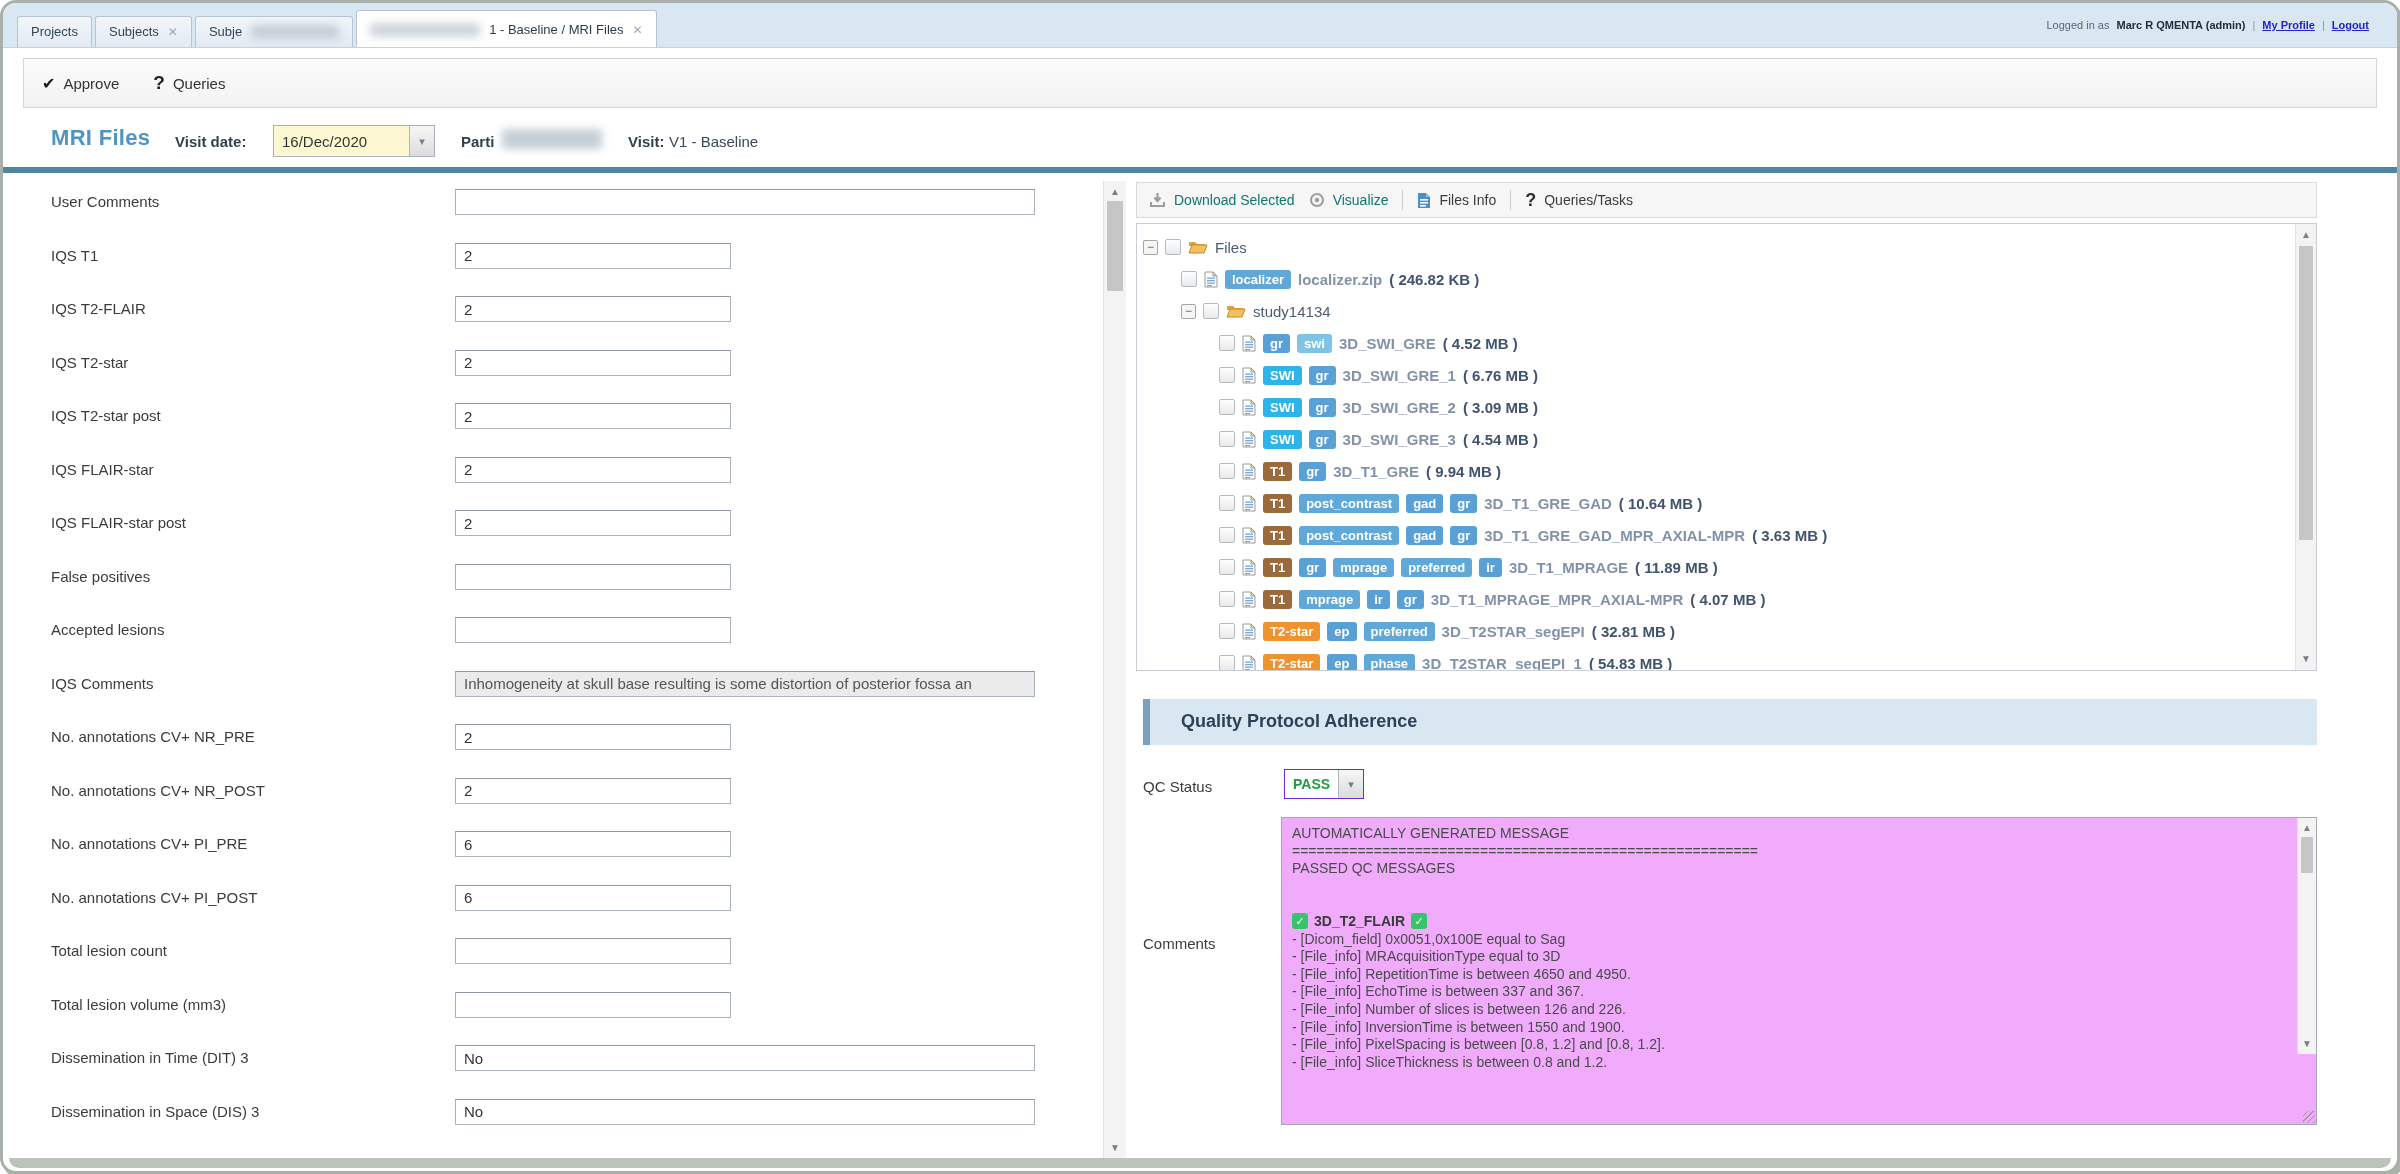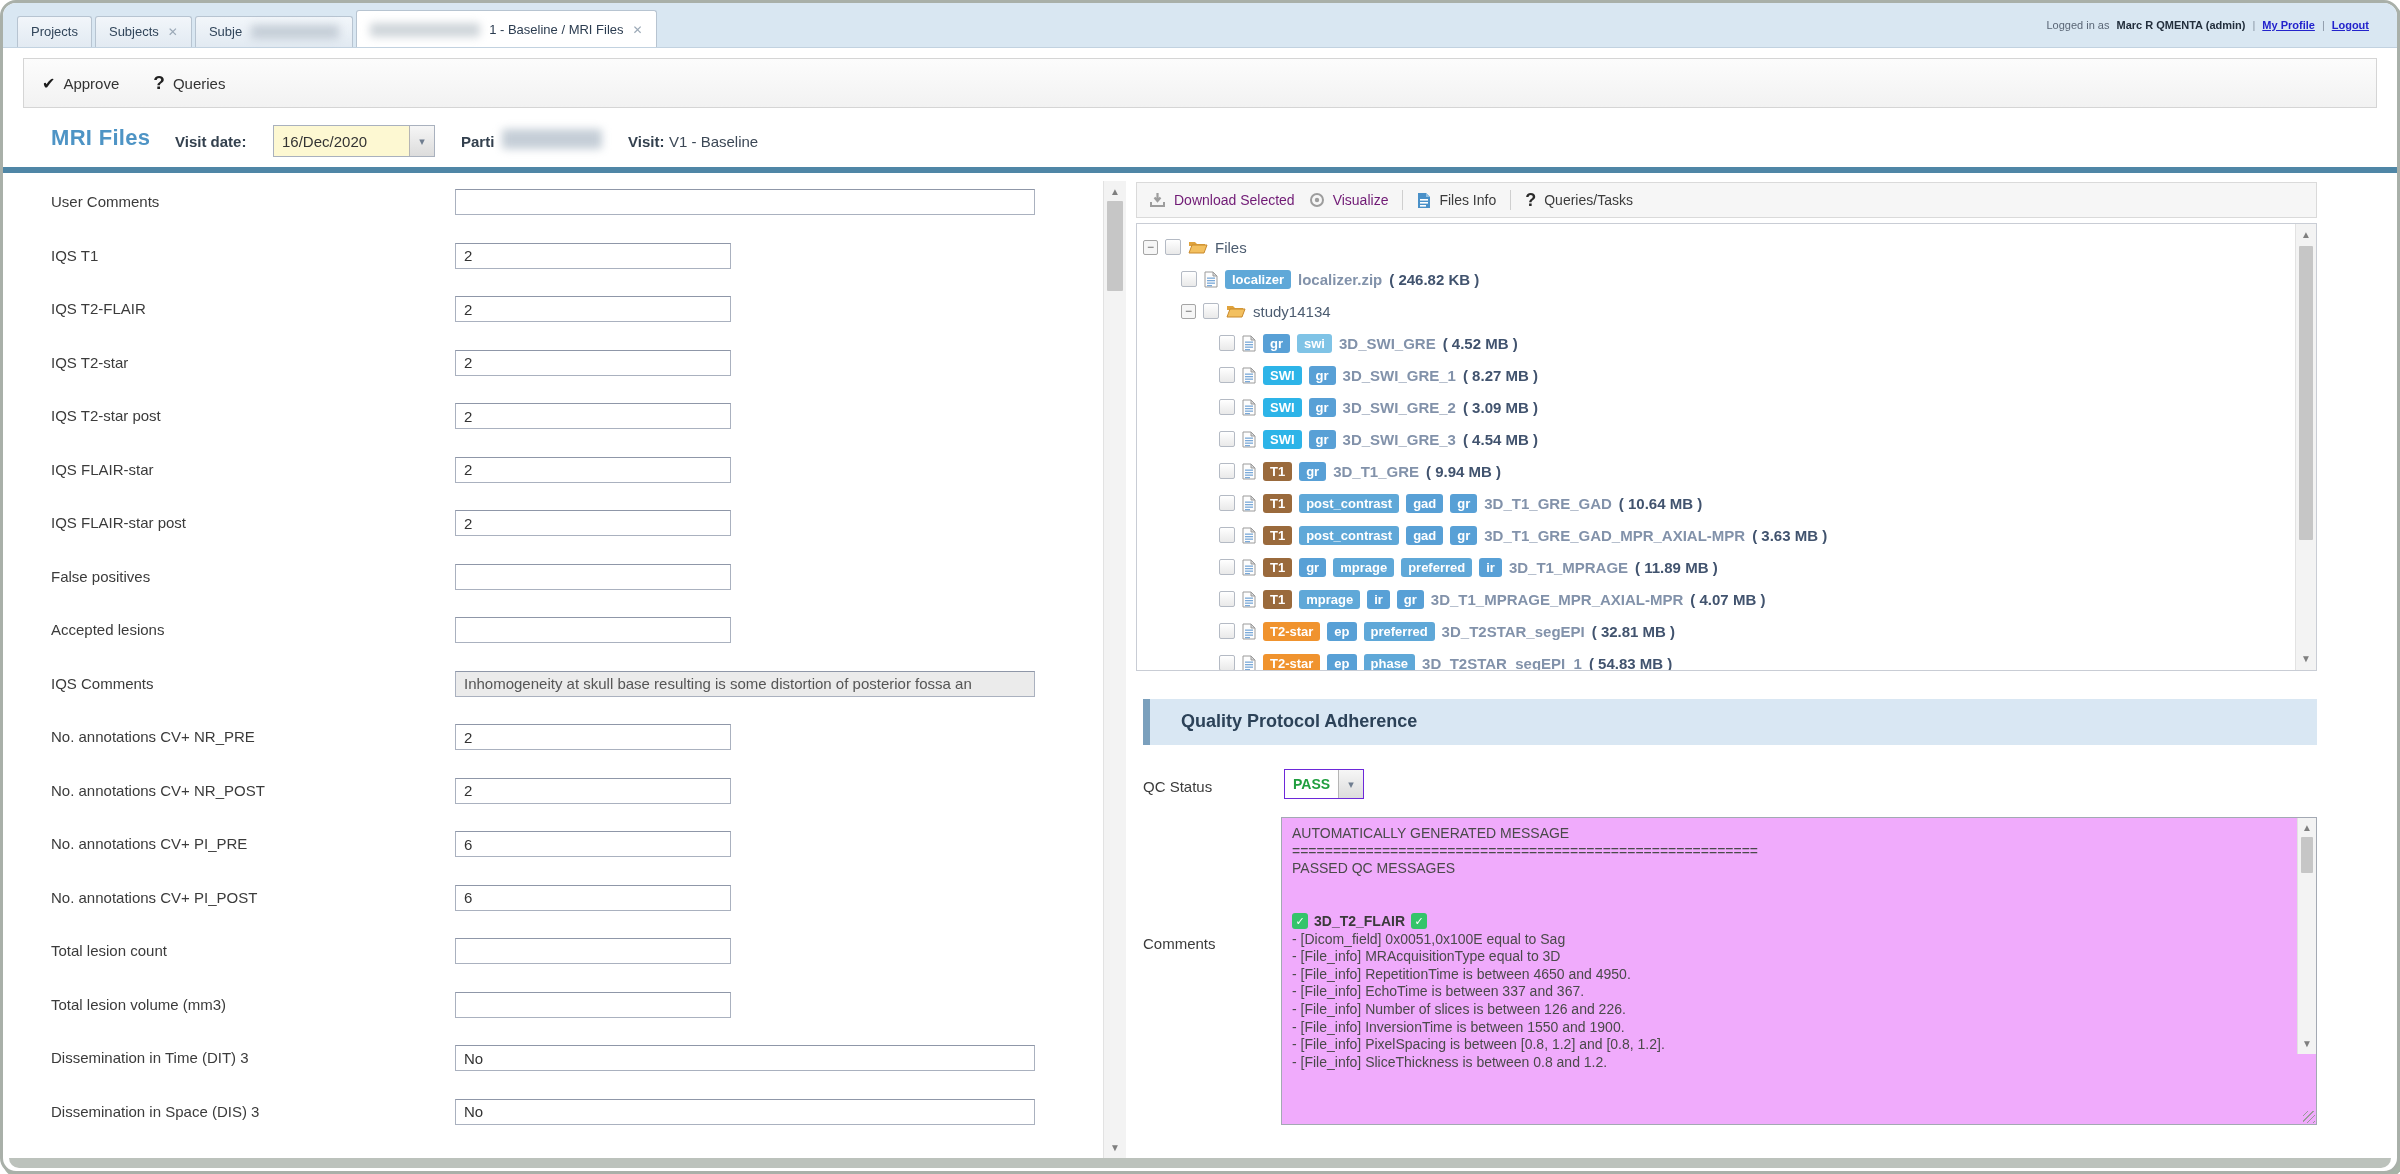--- a/index.html
+++ b/index.html
@@ -42,21 +42,21 @@
   .tinput.narrow{width:276px;}
   .tinput.wide{width:580px;}
   .tinput.disabled{background:#ebebeb;color:#555;}
   
   .sb-track{position:absolute;background:#f3f3f3;border-left:1px solid #e2e2e2;}
   .sb-arrow{position:absolute;left:0;width:100%;text-align:center;color:#7f7f7f;font-size:10px;line-height:14px;cursor:pointer;}
   .sb-thumb{position:absolute;left:3px;right:3px;background:#c6c6c6;border-radius:1px;cursor:pointer;}
   
   .filebar{position:absolute;left:1133px;top:179px;width:1181px;height:36px;background:#f6f6f6;border:1px solid #dadada;box-sizing:border-box;display:flex;align-items:center;padding-left:12px;gap:14px;}
   .fbtn{display:flex;align-items:center;gap:8px;font-size:14px;cursor:pointer;}
-  .fbtn.disabled{color:#701a75;cursor:default;}
+  .fbtn.disabled{color:#0f766e;cursor:default;}
   .fbtn.enabled{color:#3b3b3b;}
   .fsep{width:1px;height:20px;background:#cfcfcf;}
   .fbtn .qmark{font-size:18px;font-weight:bold;color:#2b2b2b;}
   .treepanel{position:absolute;left:1133px;top:220px;width:1181px;height:448px;background:#fff;border:1px solid #c9cdd5;box-sizing:border-box;overflow:hidden;}
   .trow{position:absolute;height:30px;display:flex;align-items:center;gap:7px;white-space:nowrap;}
   .expander{width:15px;height:15px;border:1px solid #a5a5a5;background:#f6f6f6;color:#666;font-size:12px;line-height:13px;text-align:center;box-sizing:border-box;border-radius:2px;cursor:pointer;}
   .cbox{width:16px;height:16px;border:1px solid #b4bac4;border-radius:2px;background:linear-gradient(#ffffff,#e9e9e9);box-sizing:border-box;cursor:pointer;}
   .badge{display:inline-block;padding:2px 7px;border-radius:3px;color:#fff;font-size:13px;font-weight:bold;}
   .fname{font-size:15px;font-weight:600;color:#8292aa;cursor:pointer;}
   .fsize{font-size:15px;font-weight:bold;color:#41536e;}
@@ -321,21 +321,21 @@
               <path d="M9 1 l4 4 h-4 z" fill="#d8d8d8" stroke="#9b9b9b"></path>
               <rect x="3" y="6.5" width="8" height="1.3" fill="#7aa9d8"></rect>
               <rect x="3" y="9" width="8" height="1.3" fill="#7aa9d8"></rect>
               <rect x="3" y="11.5" width="8" height="1.3" fill="#7aa9d8"></rect>
               <rect x="3" y="14" width="5" height="1.3" fill="#7aa9d8"></rect>
             </svg>
           </span>
           <span class="badge" style="background: rgb(45, 180, 232);">SWI</span>
           <span class="badge" style="background: rgb(88, 160, 214);">gr</span>
           <span class="fname">3D_SWI_GRE_1</span>
-          <span class="fsize">( 8.27 MB )</span>
+          <span class="fsize">( 6.76 MB )</span>
         </div>
         <div class="trow" style="top: 168px; left: 82px;">
           <div class="cbox"></div>
           <span class="icon-svg">
             <svg width="14" height="17" viewBox="0 0 14 17">
               <path d="M1 1 h8 l4 4 v11 h-12 z" fill="#fdfdfd" stroke="#9b9b9b"></path>
               <path d="M9 1 l4 4 h-4 z" fill="#d8d8d8" stroke="#9b9b9b"></path>
               <rect x="3" y="6.5" width="8" height="1.3" fill="#7aa9d8"></rect>
               <rect x="3" y="9" width="8" height="1.3" fill="#7aa9d8"></rect>
               <rect x="3" y="11.5" width="8" height="1.3" fill="#7aa9d8"></rect>

